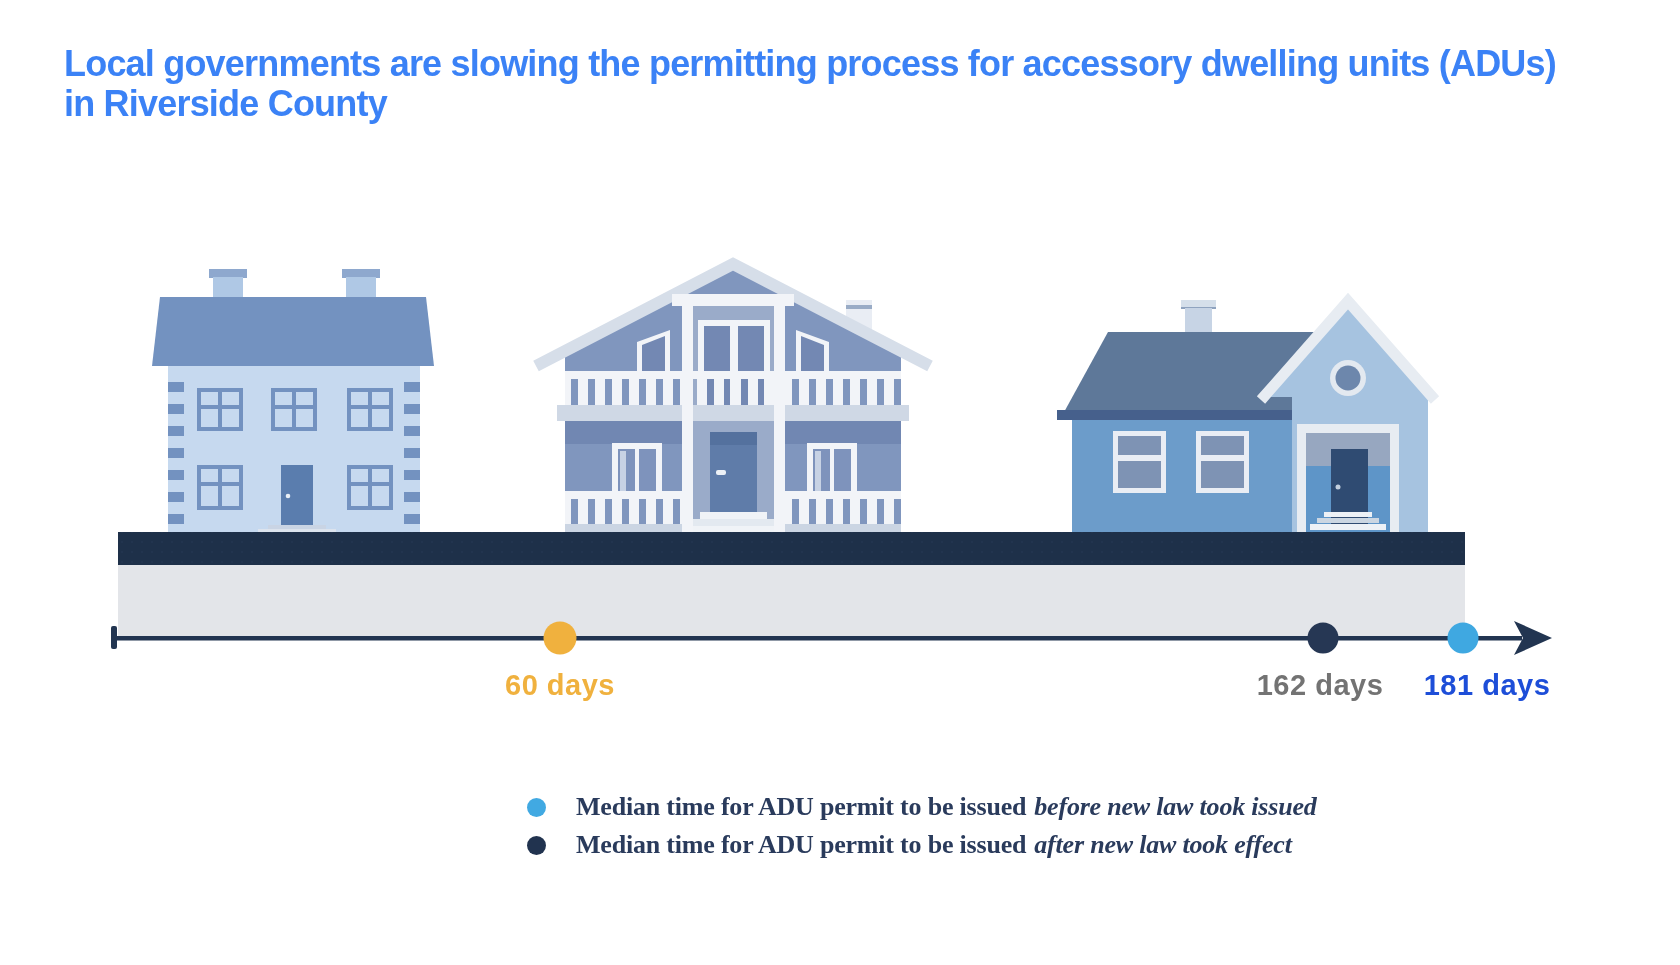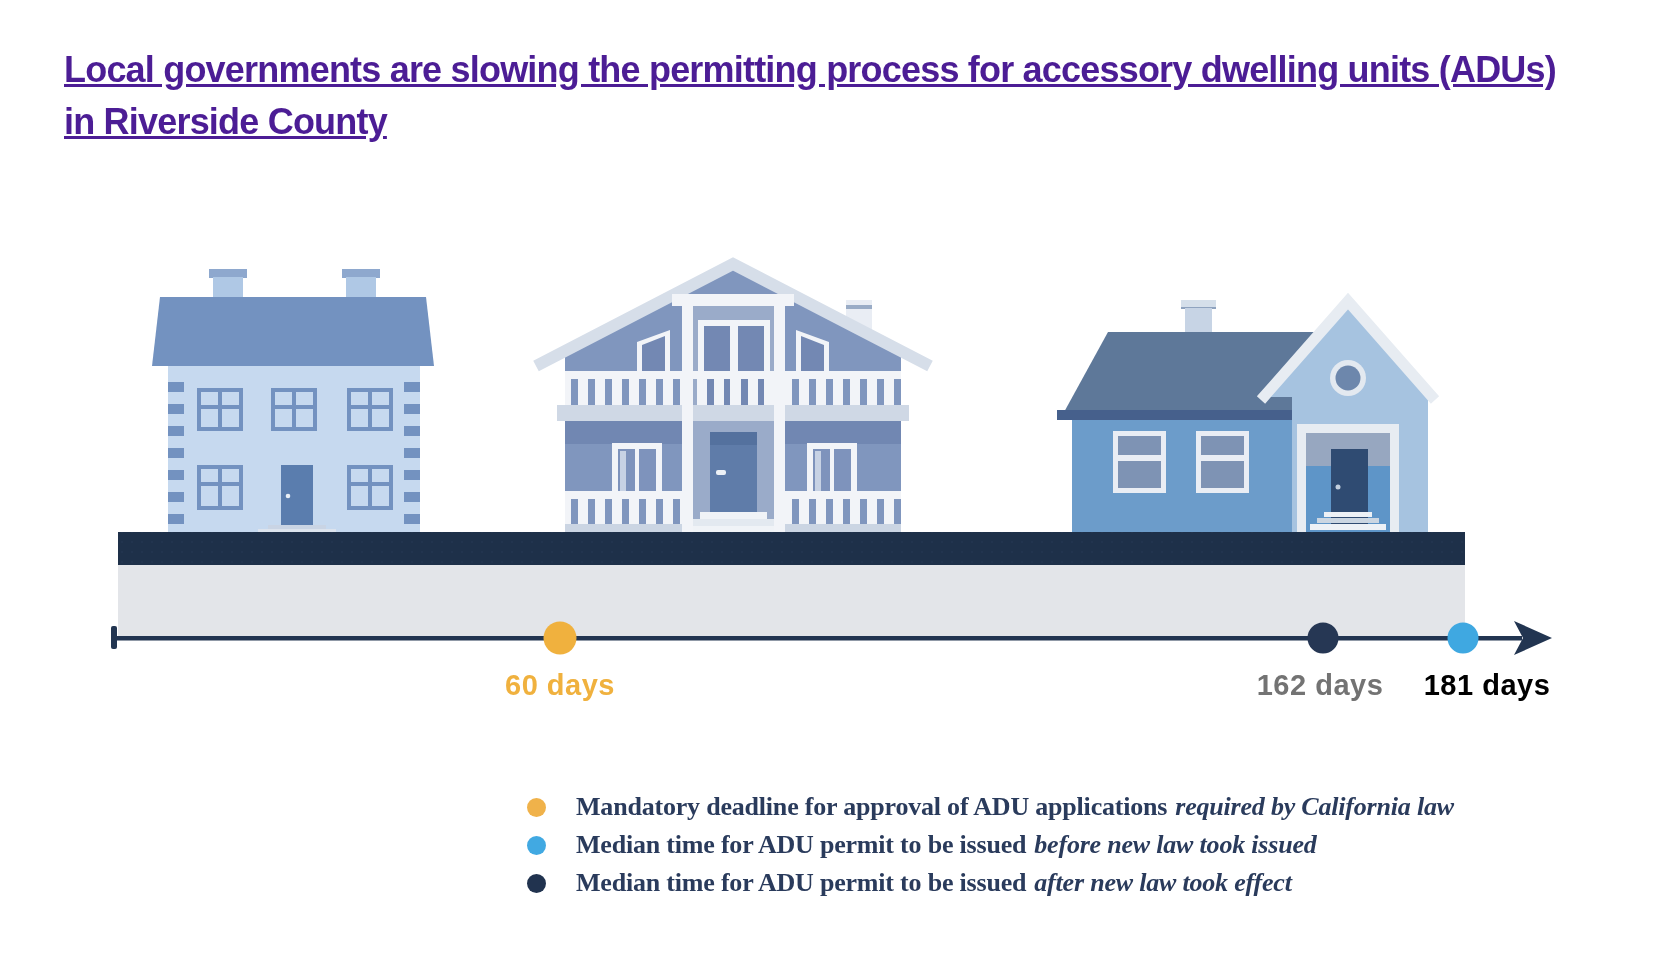--- a/index.html
+++ b/index.html
@@ -5,22 +5,22 @@
   html,body{margin:0;padding:0;background:#ffffff;}
   .figure{
     position:relative;
     width:1680px;height:965px;
     background:#ffffff;
     overflow:hidden;
     font-family:"Liberation Sans",sans-serif;
   }
   .title{
     position:absolute;left:64px;top:44px;width:1500px;
-    font-size:36px;font-weight:700;line-height:52px;
-    letter-spacing:-0.8px;color:#4c1d95;text-decoration:underline;
+    font-size:36px;font-weight:700;line-height:40px;
+    letter-spacing:-0.8px;color:#3b82f6;
   }
   .scene-svg{position:absolute;left:0;top:0;width:1680px;height:965px;}
   .day-label{
     position:absolute;top:667px;height:36px;line-height:36px;
     font-size:29px;font-weight:700;letter-spacing:.5px;
     transform:translateX(-50%);white-space:nowrap;
   }
   .day-label.l0{left:560px;text-align:center;}
   .day-label.l1{left:1320px;}
   .day-label.l2{left:1487px;}
@@ -211,27 +211,23 @@
       <rect x="114" y="636" width="1408" height="4.5" fill="#223551"></rect>
       <path d="M1514,621 L1552,638 L1514,655 L1523,638 Z" fill="#223551"></path>
       <circle cx="560" cy="638" r="16.5" fill="#F0B13E"></circle>
       <circle cx="1323" cy="638" r="15.5" fill="#263754"></circle>
       <circle cx="1463" cy="638" r="15.5" fill="#3FA8E1"></circle>
     </g>
   </svg>
 
   <div class="day-label l0" style="color: rgb(240, 177, 62);">60 days</div>
   <div class="day-label l1" style="color: #737373;">162 days</div>
-  <div class="day-label l2" style="color: #000000;">181 days</div>
+  <div class="day-label l2" style="color: #1d4ed8;">181 days</div>
 
   <div class="legend">
-    <div class="legend-row">
-      <span class="legend-dot" style="background-color: rgb(240, 178, 74);"></span>
-      <span class="legend-text"><span>Mandatory deadline for approval of ADU applications</span><span class="it">required by California law</span></span>
-    </div>
     <div class="legend-row">
       <span class="legend-dot" style="background-color: rgb(65, 169, 226);"></span>
       <span class="legend-text"><span>Median time for ADU permit to be issued</span><span class="it">before new law took issued</span></span>
     </div>
     <div class="legend-row">
       <span class="legend-dot" style="background-color: rgb(33, 51, 79);"></span>
       <span class="legend-text"><span>Median time for ADU permit to be issued</span><span class="it">after new law took effect</span></span>
     </div>
   </div>
 

